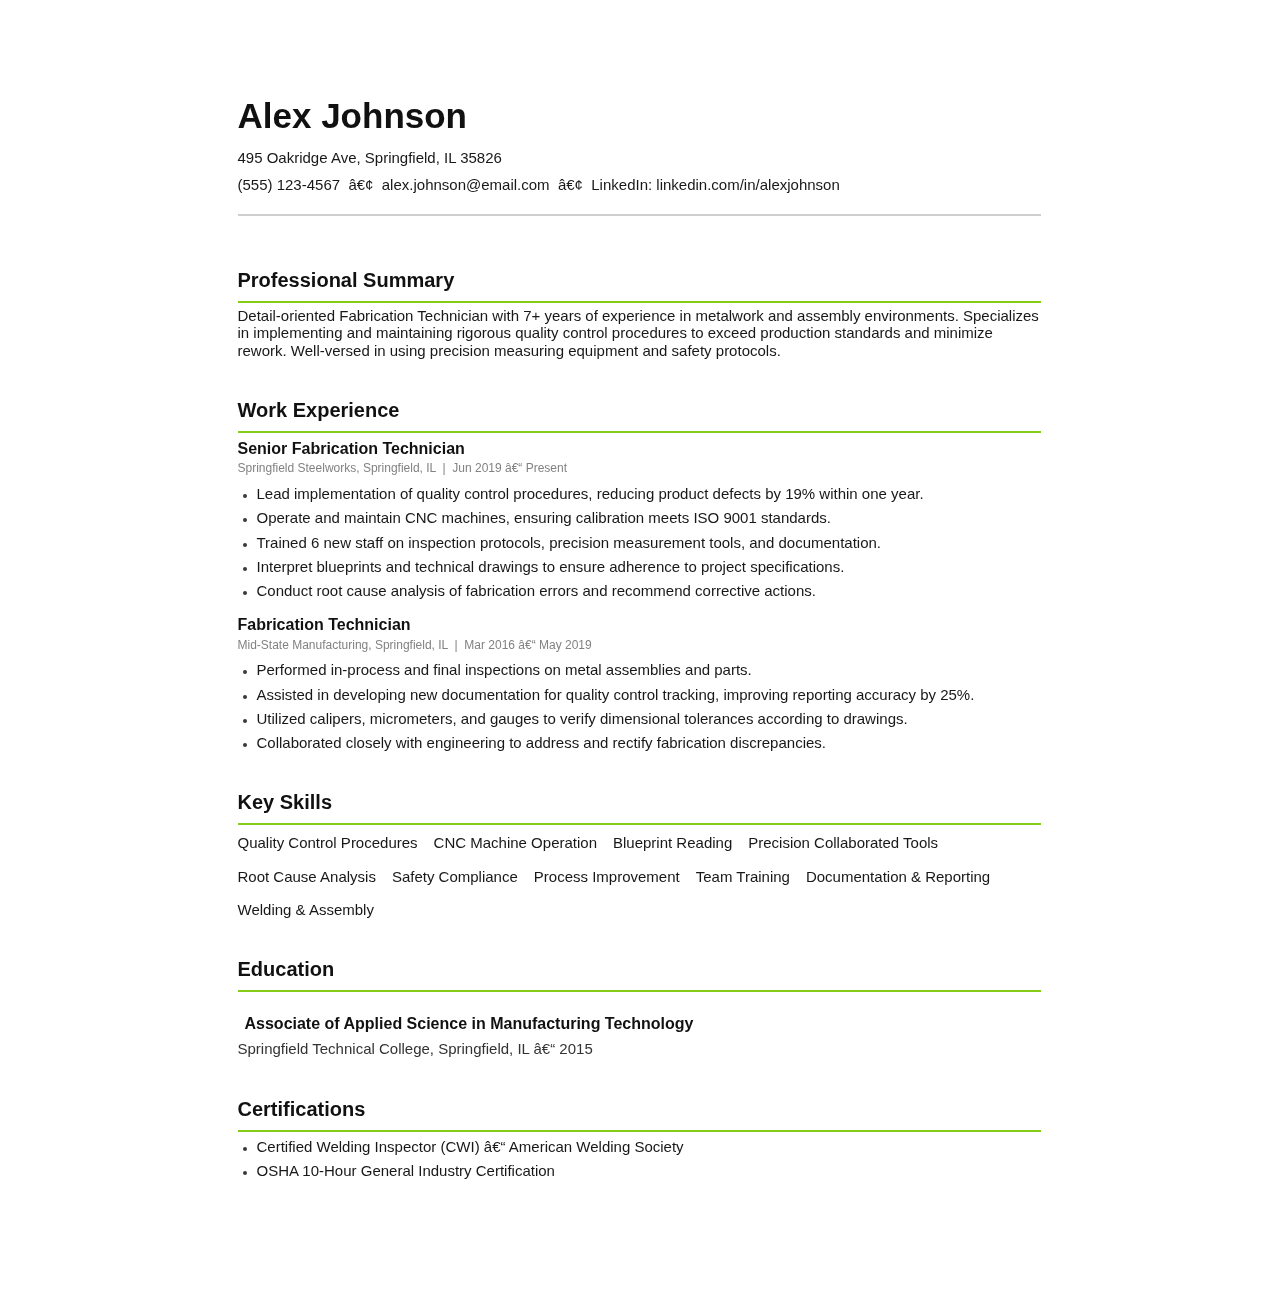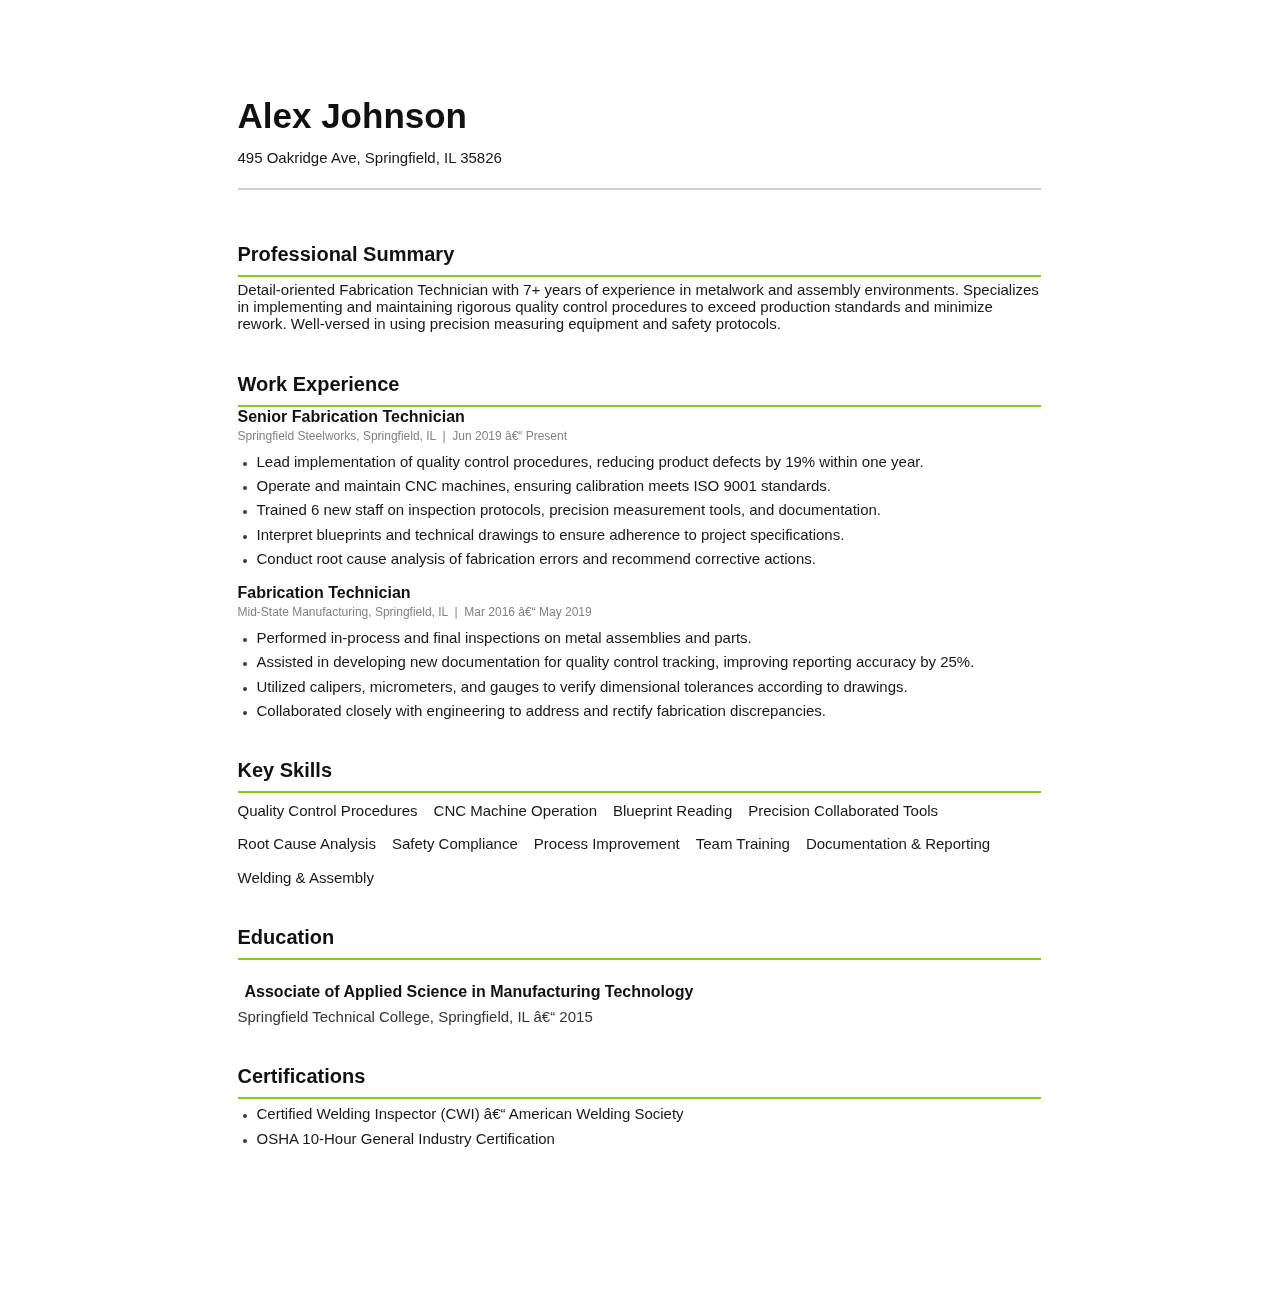--- a/index.html
+++ b/index.html
@@ -56,21 +56,21 @@
     color: #111;
     line-height: 1.15;
   }
   .body-text {
     font-size: 15px;
     line-height: 1.165;
     margin: 4px 0 0 0;
   }
 
   
-  .job { }
+  .job { margin-top: 6px; }
   .job + .job { margin-top: 16px; }
   .job h3 {
     font-size: 16px;
     font-weight: 700;
     margin: 0;
     line-height: 1.2;
     color: #111;
   }
   .meta {
     font-size: 12px;
@@ -121,20 +121,21 @@
   .sec-certs ul.bullets { margin-top: 6px; }
 </style>
 </head>
 <body>
 
 <div class="page">
 
   <header>
     <h1 class="name">Alex Johnson</h1>
     <p class="addr">495 Oakridge Ave, Springfield, IL 35826</p>
+    <p class="contact">(555) 123-4567  â€¢  alex.johnson@email.com  â€¢  LinkedIn: linkedin.com/in/alexjohnson</p>
     <hr class="header-rule">
   </header>
 
   <section class="sec sec-summary">
     <h2>Professional Summary</h2>
     <p class="body-text">Detail-oriented Fabrication Technician with 7+ years of experience in metalwork and assembly environments. Specializes in implementing and maintaining rigorous quality control procedures to exceed production standards and minimize rework. Well-versed in using precision measuring equipment and safety protocols.</p>
   </section>
 
   <section class="sec">
     <h2>Work Experience</h2>

